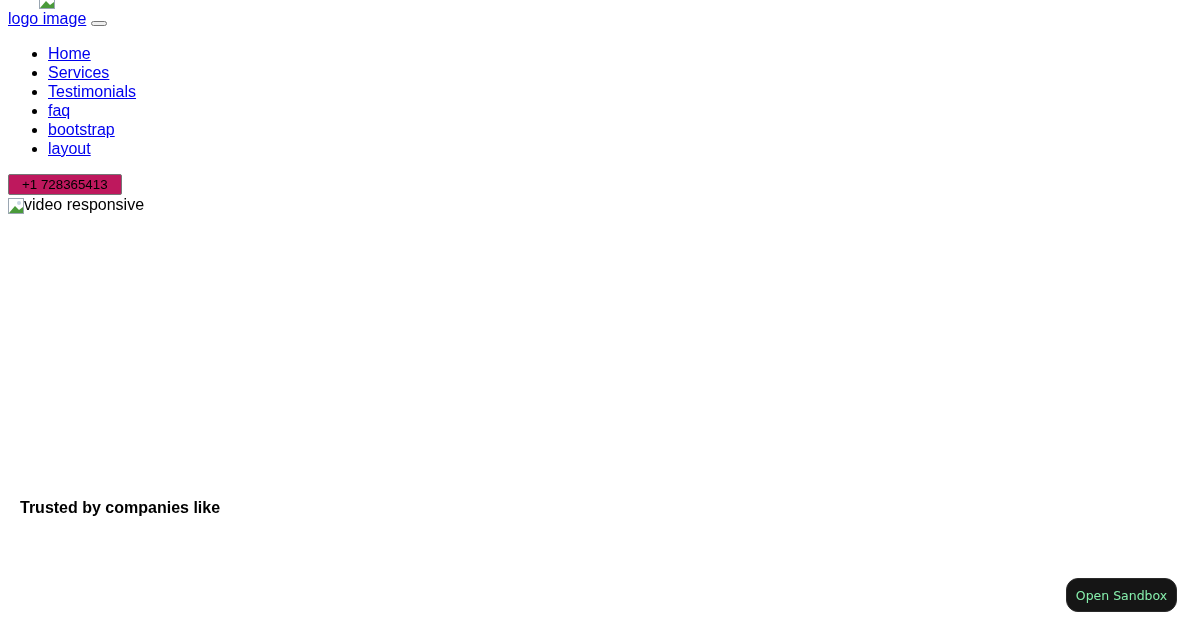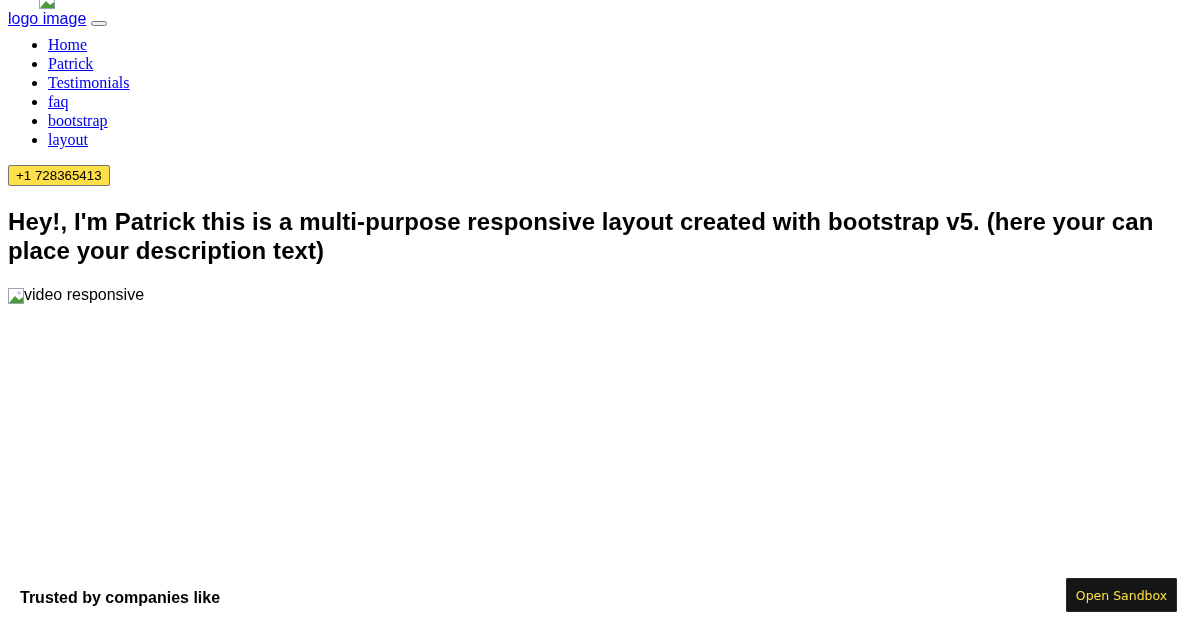--- a/index.html
+++ b/index.html
@@ -11,37 +11,37 @@
     .wrap { padding: 8px; }
     a { color: #0000ee; text-decoration: underline; }
     .brand-row { height: 20px; display: flex; align-items: flex-end; }
     .logo-link { display: inline-flex; align-items: center; flex-direction: column; }
     .broken-img { display: inline-block; width: 16px; height: 16px; position: relative; vertical-align: bottom; }
     .broken-img svg { display: block; }
     .toggler {
       display: inline-block; width: 16px; height: 5px; margin-left: 5px; margin-bottom: 2px;
       border: 1px solid #767676; border-radius: 3px; background: #efefef; padding: 0;
     }
-    ul.nav { margin: 7px 0 16px 0; padding-left: 40px; list-style: disc; font-family: Liberation Serif, serif; }
+    ul.nav { margin: 16px 0 16px 0; padding-left: 40px; list-style: disc; }
     ul.nav li { height: 19px; }
     .btn {
       font-family: "Liberation Sans", sans-serif; font-size: 13.33px; line-height: 15px;
-      padding: 2px 7px; border: 1px solid #767676; border-radius: 2px;
-      background: #fde047; color: #000; cursor: pointer;
+      padding: 2px 13px; border: 1px solid #767676; border-radius: 2px;
+      background: #be185d; color: #000; cursor: pointer;
     }
     h1.hero {
       font-size: 24px; line-height: 29px; font-weight: bold; margin: 21px 0 20px 0;
       letter-spacing: 0.1px;
     }
     .illus { display: flex; align-items: flex-end; height: 19px; }
     .spacer { height: 272px; }
     h2.trusted { font-size: 16px; font-weight: bold; margin: 12px; line-height: 19px; }
     .sandbox-btn {
       position: absolute; left: 1066px; top: 578px; width: 111px; height: 34px;
-      background: #151515; color: #fde047; border-radius: 1px; border: 1px solid #2a2a2a;
+      background: #151515; color: #86efac; border-radius: 12px; border: 1px solid #2a2a2a;
       font-family: "DejaVu Sans", sans-serif; font-size: 12.5px;
       display: flex; align-items: center; justify-content: center; box-sizing: border-box;
     }
   </style>
 </head>
 <body>
 
 <div class="wrap">
   <div class="brand-row">
     <a class="logo-link" href="#">
@@ -53,30 +53,29 @@
         </svg>
       </span>
         <span>logo image</span>
         <span> </span>
     </a>
     <button class="toggler"></button>
   </div>
 
   <ul class="nav">
     <li><a href="#">Home</a></li>
-    <li><a href="#">Patrick</a></li>
+    <li><a href="#">Services</a></li>
     <li><a href="#">Testimonials</a></li>
     <li><a href="#">faq</a></li>
     <li><a href="#">bootstrap</a></li>
     <li><a href="#">layout</a></li>
   </ul>
 
   <button class="btn">+1 728365413</button>
 
-  <h1 class="hero">Hey!, I'm Patrick this is a multi-purpose responsive layout created with bootstrap v5. (here your can place your description text)</h1>
 
 
   <div class="illus">
     <span class="broken-img">
       <svg width="16" height="16" viewBox="0 0 16 16">
         <rect x="0.5" y="0.5" width="15" height="15" fill="#ffffff" stroke="#9aa6b2"></rect>
         <path d="M1 15 L7 8 L11 12 L15 9 L15 15 Z" fill="#4a9a3a"></path>
         <circle cx="11" cy="5" r="2" fill="#c8d6e4"></circle>
       </svg>
     </span>

